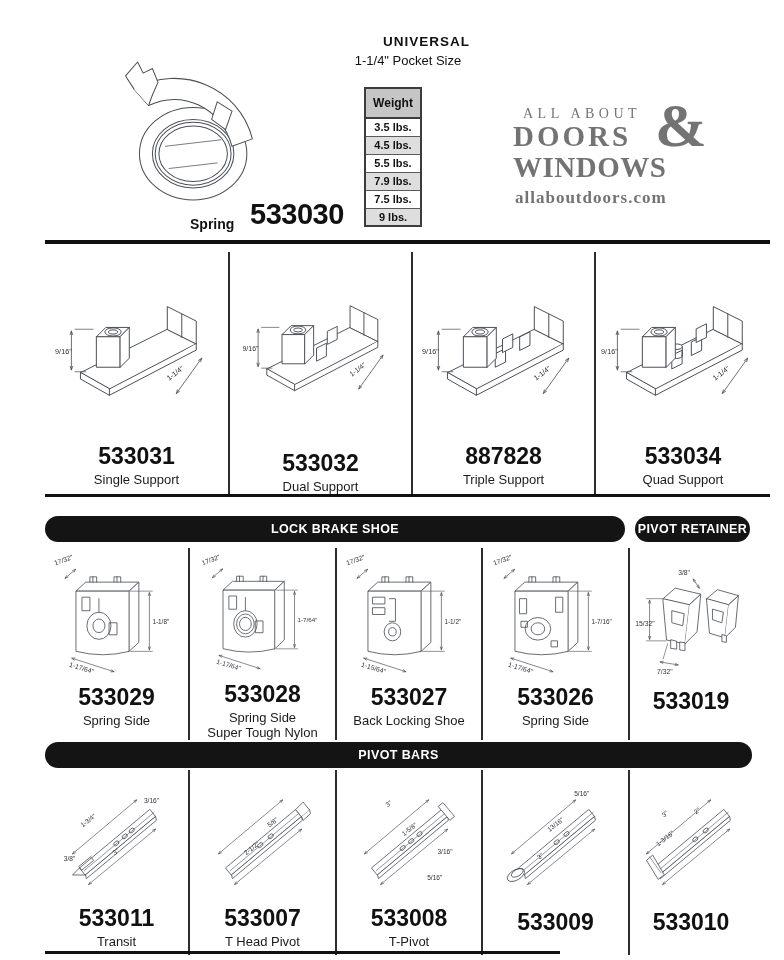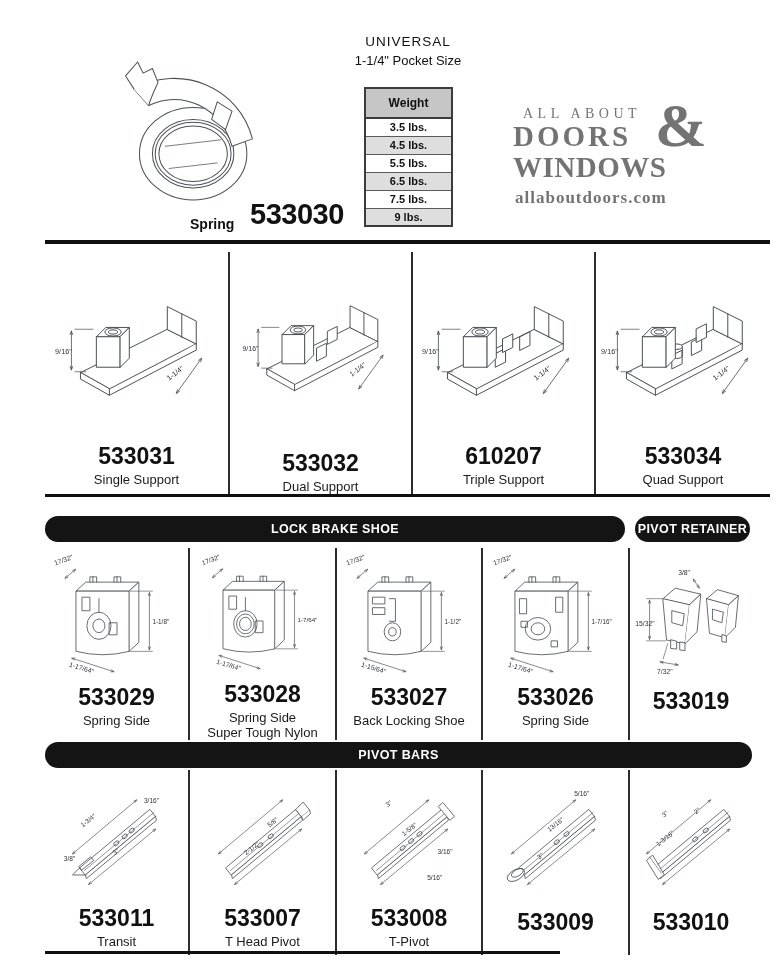--- a/index.html
+++ b/index.html
@@ -4,25 +4,25 @@
 <style>
   *{margin:0;padding:0;box-sizing:border-box}
   html,body{background:#fff}
   body{width:784px;height:960px;position:relative;overflow:hidden;
        font-family:"Liberation Sans",sans-serif;color:#111}
   .abs{position:absolute}
 
   
   .spring-label{position:absolute;left:190px;top:216px;font-size:14px;font-weight:bold}
   .spring-number{position:absolute;left:250px;top:198px;font-size:29px;font-weight:bold;letter-spacing:-.5px}
-  .universal{position:absolute;left:346px;top:34px;width:124px;text-align:center;
-             font-size:13.5px;font-weight:normal;letter-spacing:1px}
+  .universal{position:absolute;left:346px;top:34px;width:124px;text-align:right;
+             font-size:13.5px;font-weight:bold;letter-spacing:1px}
   .pocket{position:absolute;left:336px;top:53px;width:144px;text-align:center;font-size:13px}
 
-  table.wtable{position:absolute;left:364px;top:87px;width:89px;border-collapse:collapse;
+  table.wtable{position:absolute;left:364px;top:87px;width:58px;border-collapse:collapse;
                text-align:center;border:2px solid #3c3c3c}
   .wtable th{background:#c6c6c6;height:30px;font-size:12px;font-weight:bold;border-bottom:2px solid #3c3c3c}
   .wtable td{height:18px;font-size:11px;font-weight:bold;border-top:1px solid #5a5a5a;background:#fff}
   .wtable tbody tr:nth-child(even) td{background:#dedede}
 
   .logo{position:absolute;left:513px;top:104px;width:210px;height:112px;
         font-family:"Liberation Serif",serif;color:#737373}
   .logo .l1{position:absolute;left:10px;top:2px;font-size:14px;letter-spacing:4.5px}
   .logo .amp{position:absolute;left:142px;top:-10px;font-size:62px;font-weight:bold;line-height:1}
   .logo .l2{position:absolute;left:0;top:16px;font-size:29px;font-weight:bold;letter-spacing:3px}
@@ -74,21 +74,21 @@
     <tr>
         <td>3.5 lbs.</td>
       </tr>
     <tr>
         <td>4.5 lbs.</td>
       </tr>
     <tr>
         <td>5.5 lbs.</td>
       </tr>
     <tr>
-        <td>6.5 lbs.</td>
+        <td>7.9 lbs.</td>
       </tr>
     <tr>
         <td>7.5 lbs.</td>
       </tr>
     <tr>
         <td>9 lbs.</td>
       </tr>
   </tbody>
 </table>
 
@@ -176,21 +176,21 @@
         <path d="M24 97 L36 97" fill="none" stroke="#4a4f58" stroke-width="0.8" stroke-linejoin="round" stroke-linecap="round"></path>
         <path d="M20 52L20 95" fill="none" stroke="#4a4f58" stroke-width="0.9" stroke-linejoin="round" stroke-linecap="round"></path>
         <path d="M21.4 55.9L20 52L18.6 55.9" fill="none" stroke="#4a4f58" stroke-width="0.9" stroke-linejoin="round" stroke-linecap="round"></path>
         <path d="M18.6 91.1L20 95L21.4 91.1" fill="none" stroke="#4a4f58" stroke-width="0.9" stroke-linejoin="round" stroke-linecap="round"></path>
         <text x="2" y="77" fill="#2e323a" font-size="8" font-family="&quot;Liberation Sans&quot;,sans-serif">9/16"</text>
         <path d="M164 82L136 121" fill="none" stroke="#4a4f58" stroke-width="0.9" stroke-linejoin="round" stroke-linecap="round"></path>
         <path d="M162.9 86.0L164 82L160.5 84.4" fill="none" stroke="#4a4f58" stroke-width="0.9" stroke-linejoin="round" stroke-linecap="round"></path>
         <path d="M137.1 117.0L136 121L139.5 118.6" fill="none" stroke="#4a4f58" stroke-width="0.9" stroke-linejoin="round" stroke-linecap="round"></path>
         <text x="128" y="107" fill="#2e323a" font-size="8" font-family="&quot;Liberation Sans&quot;,sans-serif" transform="rotate(-37 128 107)">1-1/4"</text>
       </svg>
-    <div class="pnum" style="margin-top:8px">610207</div>
+    <div class="pnum" style="margin-top:8px">887828</div>
     <div class="pcap">Triple Support</div>
   </div>
   <div class="cell" style="width:176px;padding-top:32px">
     <svg class="art" width="172" height="152" viewBox="0 0 185 168">
         <path d="M30 98 L126 50 L158 66 L62 116 Z" fill="#fff" stroke="#4a4f58" stroke-width="1.1" stroke-linejoin="round" stroke-linecap="round"></path>
         <path d="M30 98 L30 105 L62 123 L62 116 Z" fill="#fff" stroke="#4a4f58" stroke-width="1.1" stroke-linejoin="round" stroke-linecap="round"></path>
         <path d="M62 123 L158 73 L158 66" fill="#fff" stroke="#4a4f58" stroke-width="1.1" stroke-linejoin="round" stroke-linecap="round"></path>
         <path d="M126 50 L126 25 L158 41 L158 66 Z" fill="#fff" stroke="#4a4f58" stroke-width="1.1" stroke-linejoin="round" stroke-linecap="round"></path>
         <path d="M142 33 L142 59" fill="none" stroke="#4a4f58" stroke-width="1.1" stroke-linejoin="round" stroke-linecap="round"></path>
         <path d="M80.5 93.7 l11 -5.5 l0 -15 l-11 5.5 Z" fill="#fff" stroke="#4a4f58" stroke-width="1.1" stroke-linejoin="round" stroke-linecap="round"></path>

